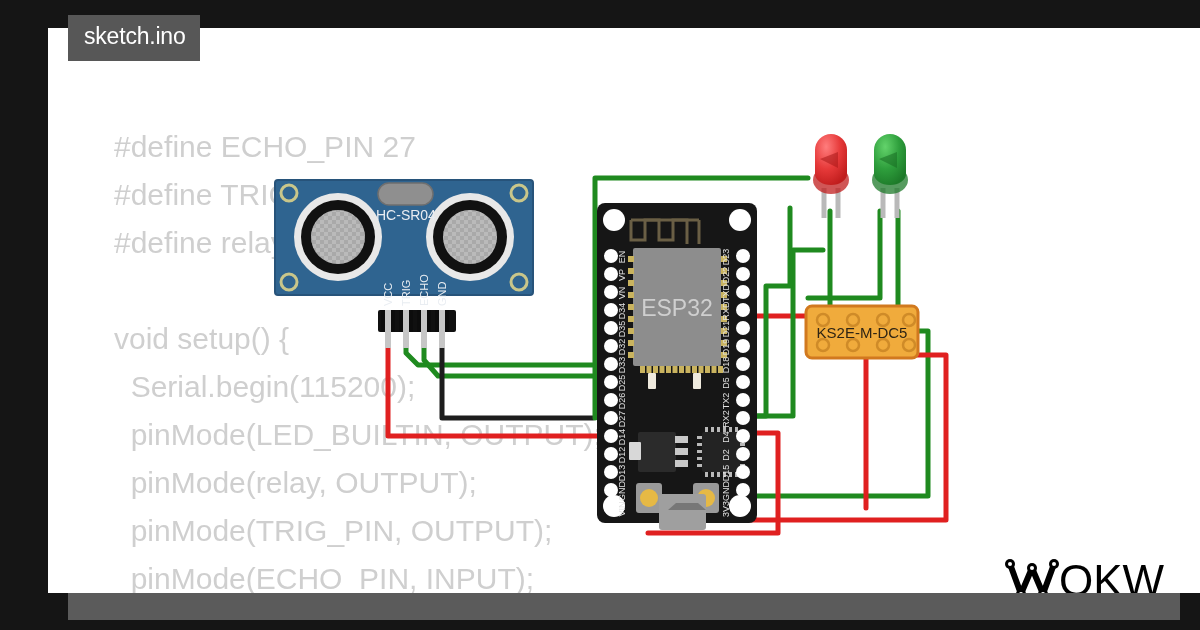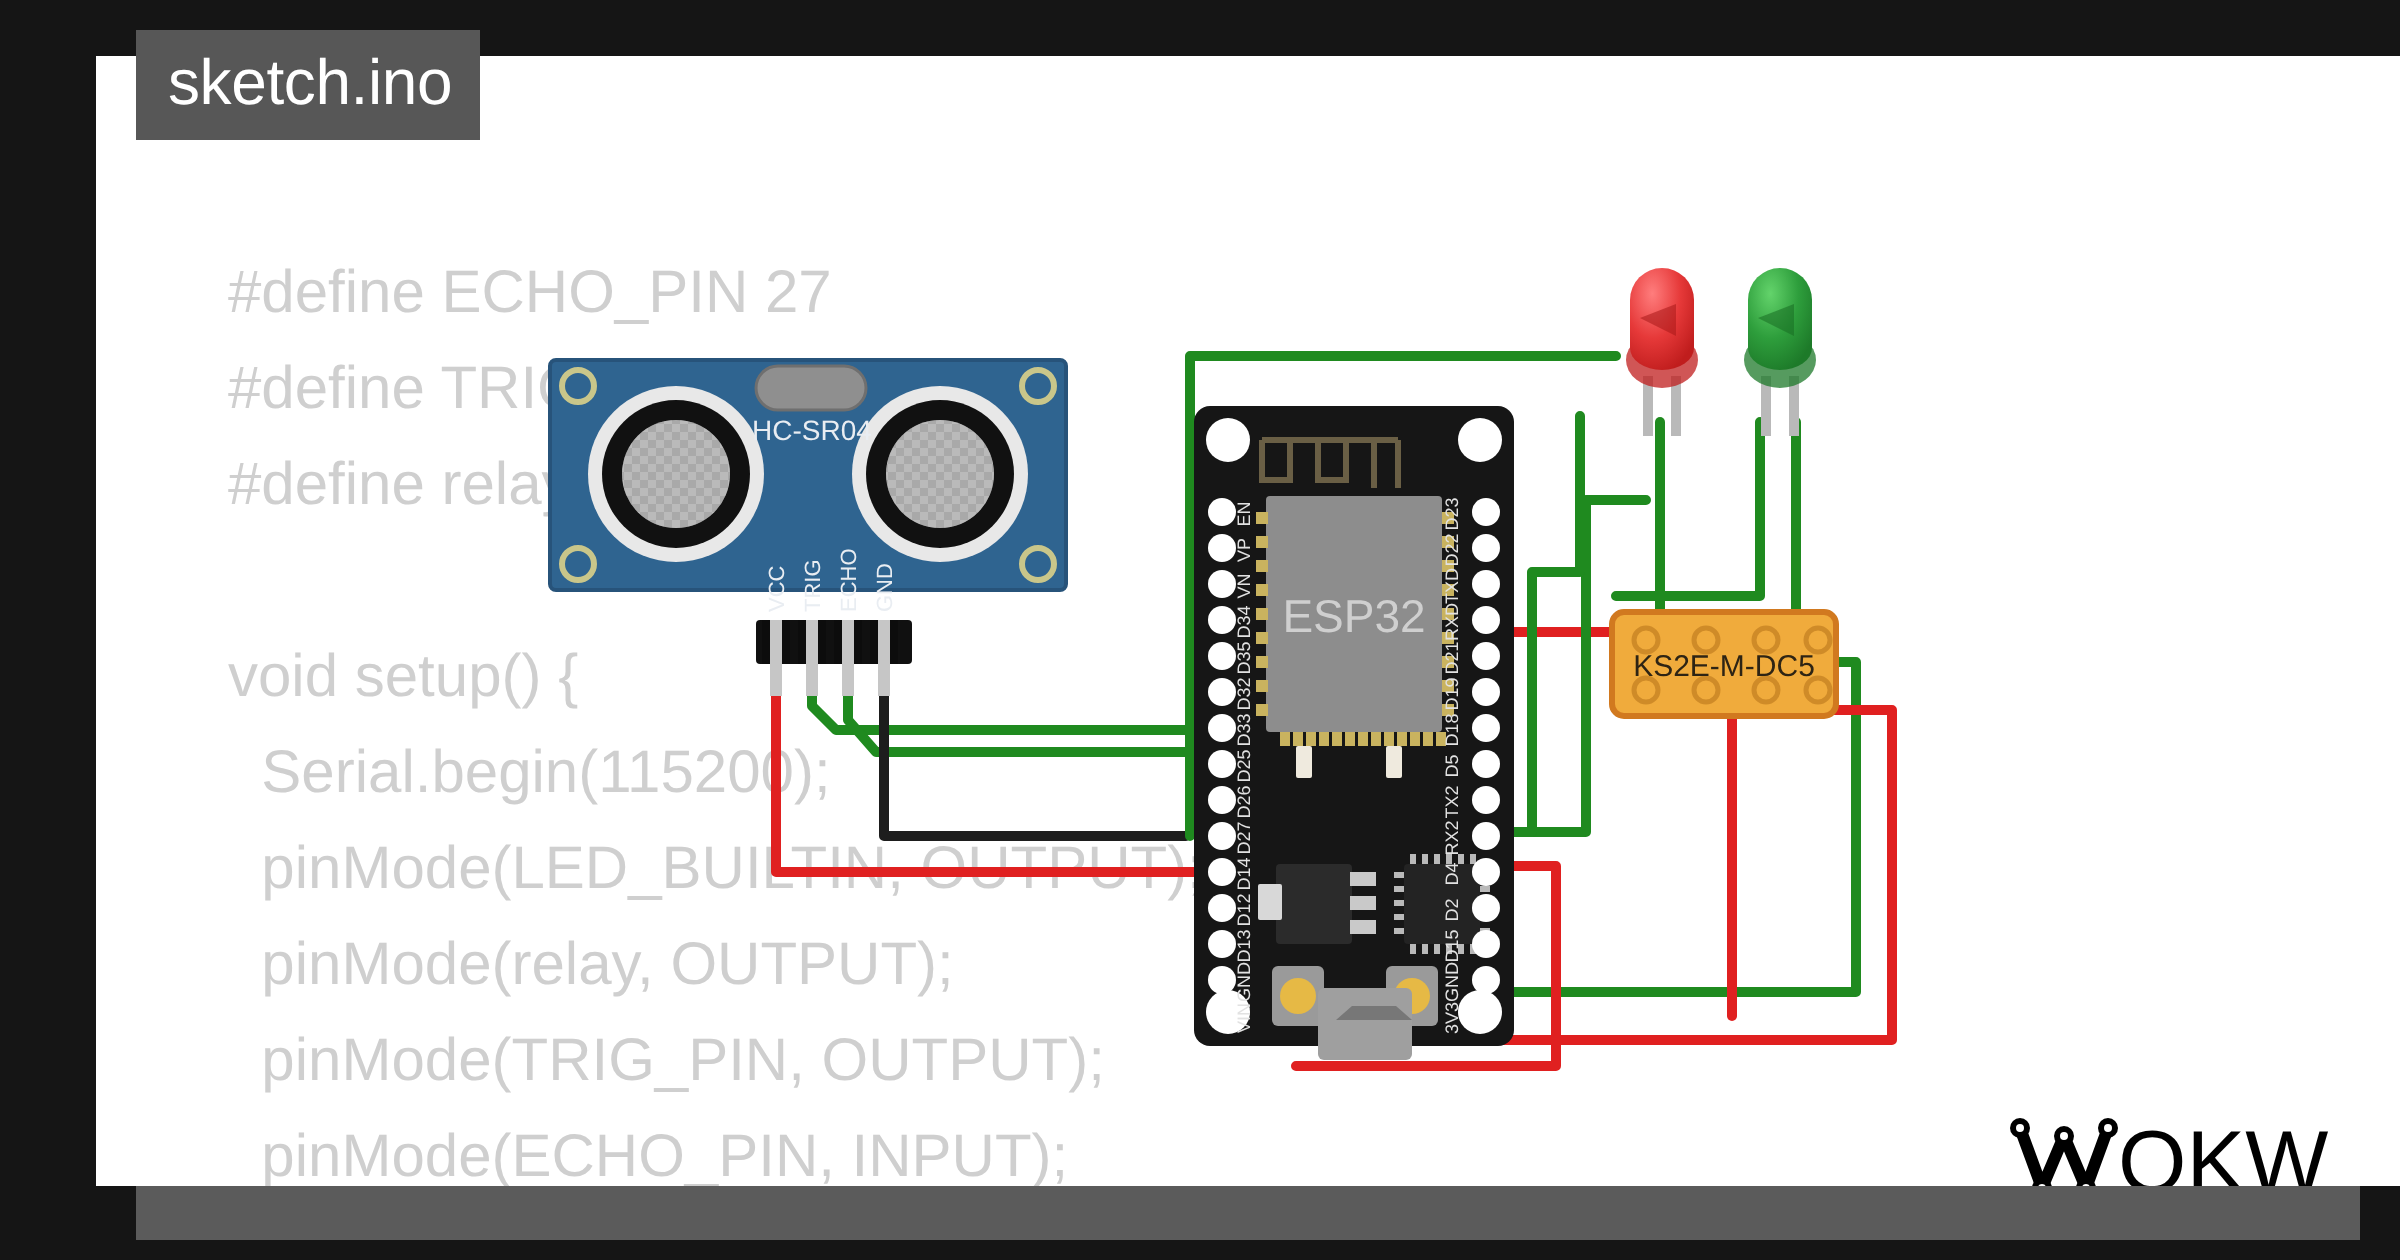--- a/index.html
+++ b/index.html
@@ -22,21 +22,21 @@
     width: 1167px; height: 565px;
     background: #ffffff;
     overflow: hidden;
   }
 
   
   .file-tab {
     position: absolute; left: 68px; top: 15px;
     background: #575757;
     color: #ffffff;
-    font-size: 32px;
+    font-size: 23px;
     line-height: 1;
     padding: 10px 14px 13px 16px;
     letter-spacing: -0.2px;
     z-index: 40;
     white-space: nowrap;
   }
 
   
   .code {
     position: absolute; left: 66px; top: 95px;

